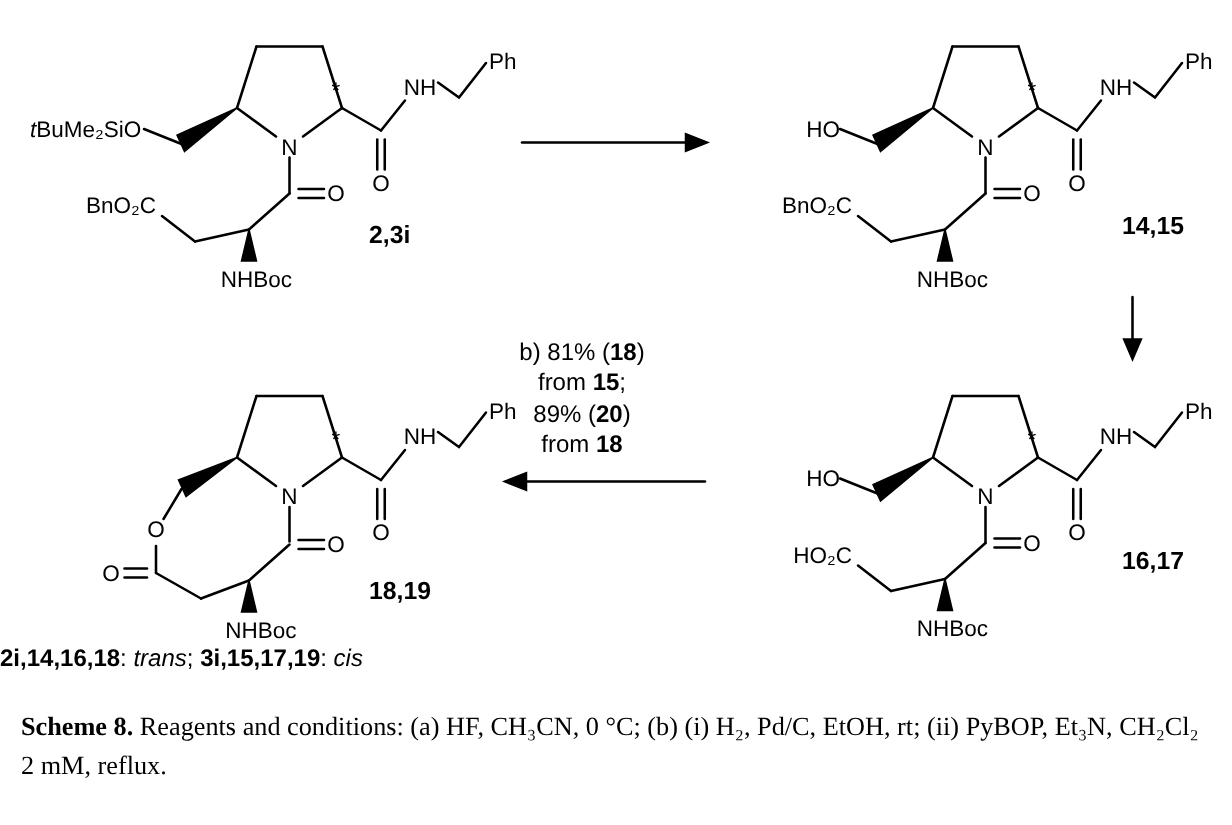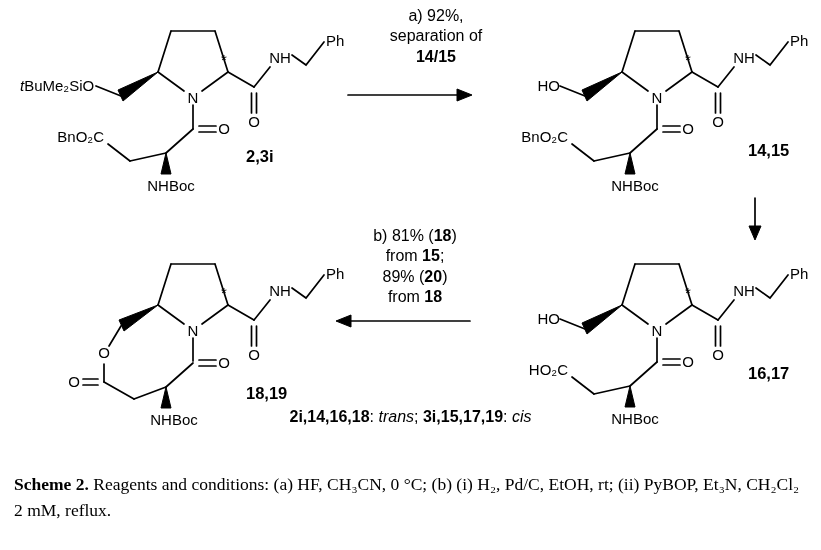--- a/index.html
+++ b/index.html
@@ -8,21 +8,21 @@
     font-family:"Liberation Sans", sans-serif; color:#000; overflow:hidden;
   }
   .abs { position:absolute; }
   svg line, svg polyline { stroke:#000; stroke-width:1.7; fill:none; stroke-linecap:round; }
   svg polygon { fill:#000; stroke:#000; stroke-width:1; }
   svg text { font-family:"Liberation Sans", sans-serif; font-size:15px; fill:#000; }
   svg text.cpd { font-weight:bold; font-size:16.5px; }
   .arrow-text { font-size:16px; line-height:1.28; text-align:center; }
   .b { font-weight:bold; }
   .i { font-style:italic; }
-  .stereo-note { top:408px; left:0; width:100%; text-align:center; font-size:16px; }
+  .stereo-note { top:431px; left:0; width:100%; font-size:16px; }
   .caption {
     left:14px; top:472px; width:794px;
     font-family:"Liberation Serif", serif; font-size:17.5px; line-height:1.48;
   }
 </style>
 </head>
 <body>
 
 <div id="page">
 
@@ -55,25 +55,20 @@
       <text x="216" y="132" text-anchor="middle">O</text>
       <text x="246" y="125" text-anchor="middle">O</text>
       <text x="272" y="61" text-anchor="middle">NH</text>
       <text x="318" y="44">Ph</text>
       <text x="96" y="140" text-anchor="end">BnO₂C</text>
       <text x="163" y="189" text-anchor="middle">NHBoc</text>
       <text x="238" y="160" class="cpd">2,3i</text>
     </g>
   </svg>
 
-  <div class="abs arrow-text" style="left:338px; top:6px; width:196px;">
-    <div>a) 92%,</div>
-    <div>separation of</div>
-    <div class="b">14/15</div>
-  </div>
   <svg class="abs" style="left:345px; top:86px;" width="130" height="18" viewBox="0 0 130 18">
     <line x1="3" y1="9" x2="116" y2="9"></line>
     <polygon points="127,9 112,3 112,15"></polygon>
   </svg>
 
   <svg class="abs" style="left:472px; top:2px;" width="340" height="200" viewBox="0 0 340 200">
     <g>
       <line x1="150" y1="70" x2="163" y2="29"></line>
       <line x1="163" y1="29" x2="207" y2="29"></line>
       <line x1="207" y1="29" x2="220" y2="70"></line>
@@ -142,21 +137,21 @@
       <text x="216" y="132" text-anchor="middle">O</text>
       <text x="246" y="125" text-anchor="middle">O</text>
       <text x="272" y="61" text-anchor="middle">NH</text>
       <text x="318" y="44">Ph</text>
       <text x="96" y="140" text-anchor="end">HO₂C</text>
       <text x="163" y="189" text-anchor="middle">NHBoc</text>
       <text x="276" y="144" class="cpd">16,17</text>
     </g>
   </svg>
 
-  <div class="abs arrow-text" style="left:339px; top:226px; width:152px;">
+  <div class="abs arrow-text" style="left:312px; top:226px; width:152px;">
     <div><span>b) 81% (</span><span class="b">18</span><span>)</span></div>
     <div><span>from </span><span class="b">15</span><span>;</span></div>
     <div><span>89% (</span><span class="b">20</span><span>)</span></div>
     <div><span>from </span><span class="b">18</span></div>
   </div>
   <svg class="abs" style="left:333px; top:312px;" width="140" height="18" viewBox="0 0 140 18">
     <line x1="137" y1="9" x2="18" y2="9"></line>
     <polygon points="3,9 18,3 18,15"></polygon>
   </svg>
 
@@ -197,16 +192,16 @@
       <text x="166" y="190" text-anchor="middle">NHBoc</text>
       <text x="238" y="164" class="cpd">18,19</text>
     </g>
   </svg>
 
   <div class="abs stereo-note">
     <span class="b">2i,14,16,18</span><span>: </span><span class="i">trans</span><span>; </span><span class="b">3i,15,17,19</span><span>: </span><span class="i">cis</span>
   </div>
 
   <div class="abs caption">
-    <span class="b">Scheme 2.</span><span> Reagents and conditions: (a) HF, CH₃CN, 0 °C; (b) (i) H₂, Pd/C, EtOH, rt; (ii) PyBOP, Et₃N, CH₂Cl₂ 2 mM, reflux.</span>
+    <span class="b">Scheme 8.</span><span> Reagents and conditions: (a) HF, CH₃CN, 0 °C; (b) (i) H₂, Pd/C, EtOH, rt; (ii) PyBOP, Et₃N, CH₂Cl₂ 2 mM, reflux.</span>
   </div>
 
 </div>
 
 </body></html>

